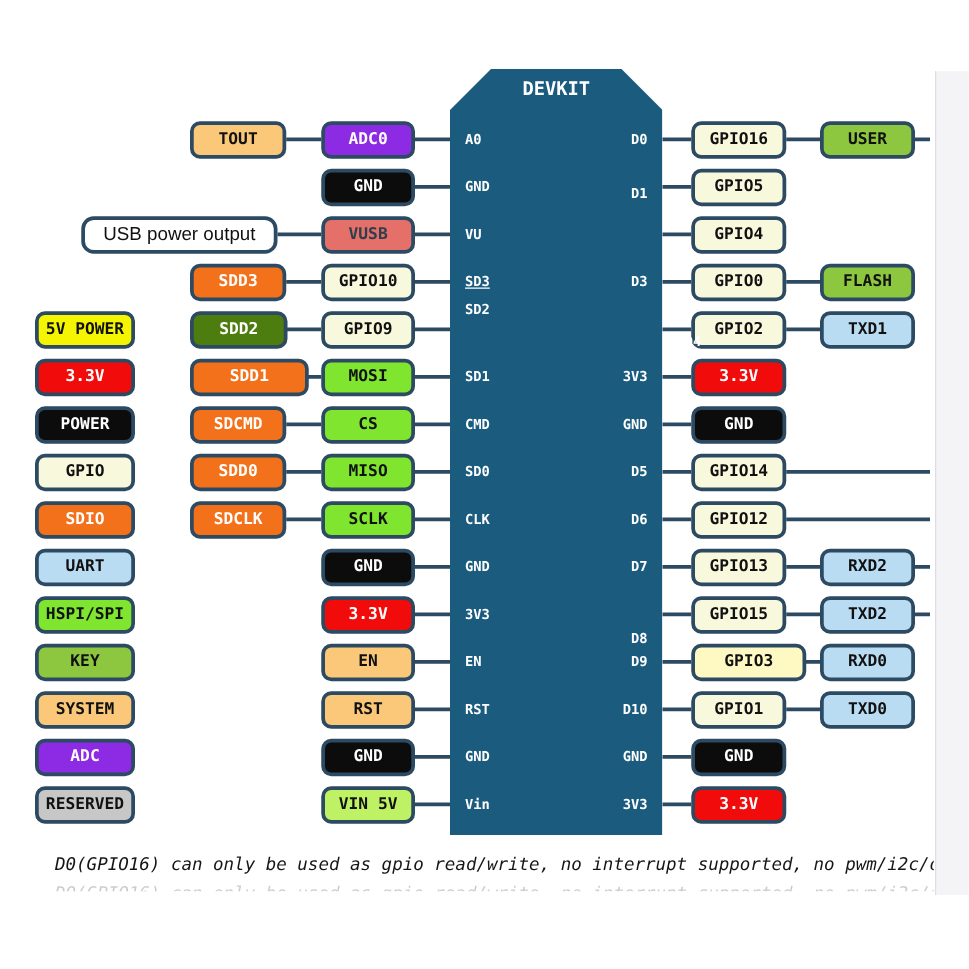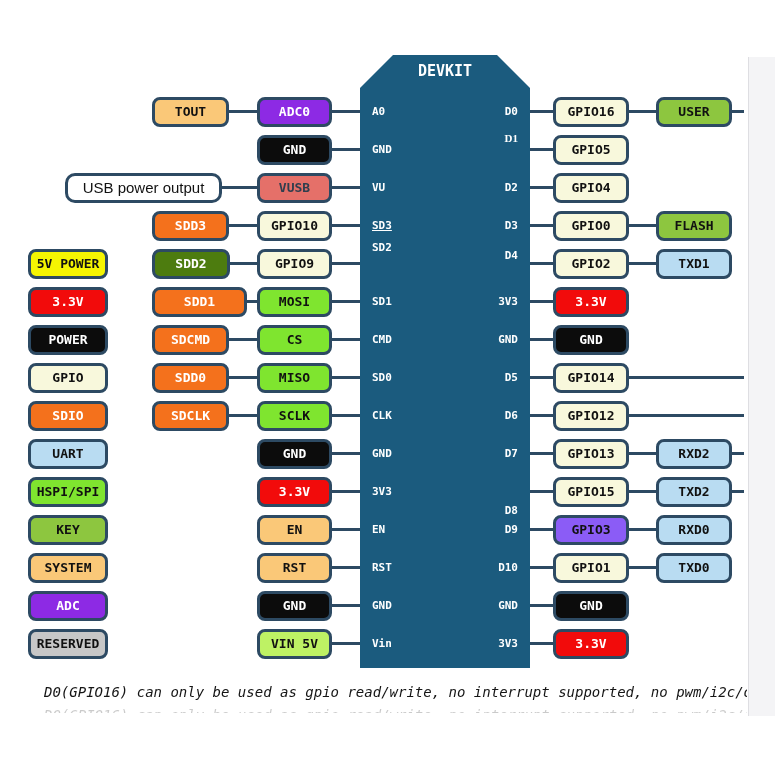--- a/index.html
+++ b/index.html
@@ -57,49 +57,48 @@
     <div class="wire" style="left: 732px; top: 109.5px; width: 12px; background: rgb(45, 74, 99);"></div>
     <div class="box" style="left: 553px; top: 96.5px; width: 76px; background: rgb(248, 248, 220); color: rgb(17, 17, 17); border-color: rgb(45, 74, 99);">GPIO16</div>
     <div class="box" style="left: 656px; top: 96.5px; width: 76px; background: rgb(141, 198, 63); color: rgb(17, 17, 17); border-color: rgb(45, 74, 99);">USER</div>
     <div class="pin" style="left: 372px; top: 100.5px;">A0</div>
     <div class="pin pin-r" style="left: 360px; width: 158px; top: 100.5px;">D0</div>
     <div class="wire" style="left: 332px; top: 147.5px; width: 28px; background: rgb(45, 74, 99);"></div>
     <div class="box" style="left: 257px; top: 134.5px; width: 75px; background: rgb(12, 12, 12); color: rgb(255, 255, 255); border-color: rgb(45, 74, 99);">GND</div>
     <div class="wire" style="left: 530px; top: 147.5px; width: 23px; background: rgb(45, 74, 99);"></div>
     <div class="box" style="left: 553px; top: 134.5px; width: 76px; background: rgb(248, 248, 220); color: rgb(17, 17, 17); border-color: rgb(45, 74, 99);">GPIO5</div>
     <div class="pin" style="left: 372px; top: 138.5px;">GND</div>
-    <div class="pin pin-r" style="left: 360px; width: 158px; top: 127px; font-family: Liberation Serif, serif;">D1</div>
+    <div class="pin pin-r" style="left: 360px; width: 158px; top: 144px;">D1</div>
     <div class="wire" style="left: 332px; top: 185.5px; width: 28px; background: rgb(45, 74, 99);"></div>
     <div class="wire" style="left: 222px; top: 185.5px; width: 35px; background: rgb(45, 74, 99);"></div>
     <div class="box wide" style="left: 65px; top: 172.5px; width: 157px; background: rgb(255, 255, 255); color: rgb(17, 17, 17); border-color: rgb(45, 74, 99);">USB power output</div>
     <div class="box" style="left: 257px; top: 172.5px; width: 75px; background: rgb(229, 112, 105); color: rgb(47, 62, 78); border-color: rgb(45, 74, 99);">VUSB</div>
     <div class="wire" style="left: 530px; top: 185.5px; width: 23px; background: rgb(45, 74, 99);"></div>
     <div class="box" style="left: 553px; top: 172.5px; width: 76px; background: rgb(248, 248, 220); color: rgb(17, 17, 17); border-color: rgb(45, 74, 99);">GPIO4</div>
     <div class="pin" style="left: 372px; top: 176.5px;">VU</div>
-    <div class="pin pin-r" style="left: 360px; width: 158px; top: 176.5px;">D2</div>
     <div class="wire" style="left: 332px; top: 223.5px; width: 28px; background: rgb(45, 74, 99);"></div>
     <div class="wire" style="left: 229px; top: 223.5px; width: 28px; background: rgb(45, 74, 99);"></div>
     <div class="box" style="left: 152px; top: 210.5px; width: 77px; background: rgb(244, 113, 28); color: rgb(255, 255, 255); border-color: rgb(45, 74, 99);">SDD3</div>
     <div class="box" style="left: 257px; top: 210.5px; width: 75px; background: rgb(248, 248, 220); color: rgb(17, 17, 17); border-color: rgb(45, 74, 99);">GPIO10</div>
     <div class="wire" style="left: 530px; top: 223.5px; width: 23px; background: rgb(45, 74, 99);"></div>
     <div class="wire" style="left: 629px; top: 223.5px; width: 27px; background: rgb(45, 74, 99);"></div>
     <div class="box" style="left: 553px; top: 210.5px; width: 76px; background: rgb(248, 248, 220); color: rgb(17, 17, 17); border-color: rgb(45, 74, 99);">GPIO0</div>
     <div class="box" style="left: 656px; top: 210.5px; width: 76px; background: rgb(141, 198, 63); color: rgb(17, 17, 17); border-color: rgb(45, 74, 99);">FLASH</div>
     <div class="pin" style="left: 372px; top: 214.5px; text-decoration: underline;">SD3</div>
     <div class="pin pin-r" style="left: 360px; width: 158px; top: 214.5px;">D3</div>
     <div class="wire" style="left: 332px; top: 261.5px; width: 28px; background: rgb(45, 74, 99);"></div>
     <div class="wire" style="left: 229px; top: 261.5px; width: 28px; background: rgb(45, 74, 99);"></div>
     <div class="box" style="left: 152px; top: 248.5px; width: 78px; background: #4d7c0f; color: rgb(255, 255, 255); border-color: rgb(45, 74, 99);">SDD2</div>
     <div class="box" style="left: 257px; top: 248.5px; width: 75px; background: rgb(248, 248, 220); color: rgb(17, 17, 17); border-color: rgb(45, 74, 99);">GPIO9</div>
     <div class="wire" style="left: 530px; top: 261.5px; width: 23px; background: rgb(45, 74, 99);"></div>
     <div class="wire" style="left: 629px; top: 261.5px; width: 27px; background: rgb(45, 74, 99);"></div>
     <div class="box" style="left: 553px; top: 248.5px; width: 76px; background: rgb(248, 248, 220); color: rgb(17, 17, 17); border-color: rgb(45, 74, 99);">GPIO2</div>
     <div class="box" style="left: 656px; top: 248.5px; width: 76px; background: rgb(185, 220, 242); color: rgb(17, 17, 17); border-color: rgb(45, 74, 99);">TXD1</div>
     <div class="pin" style="left: 372px; top: 237px;">SD2</div>
-    <div class="pin pin-r" style="left: 360px; width: 158px; top: 245px;">D4</div>
+    <div class="pin pin-r" style="left: 360px; width: 158px; top: 263px; padding-left: 43px;">D4</div>
     <div class="wire" style="left: 332px; top: 299.5px; width: 28px; background: rgb(45, 74, 99);"></div>
     <div class="wire" style="left: 229px; top: 299.5px; width: 28px; background: rgb(45, 74, 99);"></div>
     <div class="box" style="left: 152px; top: 286.5px; width: 95px; background: rgb(244, 113, 28); color: rgb(255, 255, 255); border-color: rgb(45, 74, 99);">SDD1</div>
     <div class="box" style="left: 257px; top: 286.5px; width: 75px; background: rgb(127, 229, 47); color: rgb(17, 17, 17); border-color: rgb(45, 74, 99);">MOSI</div>
     <div class="wire" style="left: 530px; top: 299.5px; width: 23px; background: rgb(45, 74, 99);"></div>
     <div class="box" style="left: 553px; top: 286.5px; width: 76px; background: rgb(242, 11, 11); color: rgb(255, 255, 255); border-color: rgb(45, 74, 99);">3.3V</div>
     <div class="pin" style="left: 372px; top: 290.5px;">SD1</div>
     <div class="pin pin-r" style="left: 360px; width: 158px; top: 290.5px;">3V3</div>
     <div class="wire" style="left: 332px; top: 337.5px; width: 28px; background: rgb(45, 74, 99);"></div>
     <div class="wire" style="left: 229px; top: 337.5px; width: 28px; background: rgb(45, 74, 99);"></div>
@@ -142,21 +141,21 @@
     <div class="wire" style="left: 629px; top: 489.5px; width: 27px; background: rgb(45, 74, 99);"></div>
     <div class="wire" style="left: 732px; top: 489.5px; width: 12px; background: rgb(45, 74, 99);"></div>
     <div class="box" style="left: 553px; top: 476.5px; width: 76px; background: rgb(248, 248, 220); color: rgb(17, 17, 17); border-color: rgb(45, 74, 99);">GPIO15</div>
     <div class="box" style="left: 656px; top: 476.5px; width: 76px; background: rgb(185, 220, 242); color: rgb(17, 17, 17); border-color: rgb(45, 74, 99);">TXD2</div>
     <div class="pin" style="left: 372px; top: 480.5px;">3V3</div>
     <div class="pin pin-r" style="left: 360px; width: 158px; top: 480.5px; margin-top: 19px;">D8</div>
     <div class="wire" style="left: 332px; top: 527.5px; width: 28px; background: rgb(45, 74, 99);"></div>
     <div class="box" style="left: 257px; top: 514.5px; width: 75px; background: rgb(250, 200, 120); color: rgb(17, 17, 17); border-color: rgb(45, 74, 99);">EN</div>
     <div class="wire" style="left: 530px; top: 527.5px; width: 23px; background: rgb(45, 74, 99);"></div>
     <div class="wire" style="left: 629px; top: 527.5px; width: 27px; background: rgb(45, 74, 99);"></div>
-    <div class="box" style="left: 553px; top: 514.5px; width: 76px; background: #8b5cf6; color: rgb(17, 17, 17); border-color: rgb(45, 74, 99);">GPIO3</div>
+    <div class="box" style="left: 553px; top: 514.5px; width: 92px; background: #fef9c3; color: rgb(17, 17, 17); border-color: rgb(45, 74, 99);">GPIO3</div>
     <div class="box" style="left: 656px; top: 514.5px; width: 76px; background: rgb(185, 220, 242); color: rgb(17, 17, 17); border-color: rgb(45, 74, 99);">RXD0</div>
     <div class="pin" style="left: 372px; top: 518.5px;">EN</div>
     <div class="pin pin-r" style="left: 360px; width: 158px; top: 518.5px;">D9</div>
     <div class="wire" style="left: 332px; top: 565.5px; width: 28px; background: rgb(45, 74, 99);"></div>
     <div class="box" style="left: 257px; top: 552.5px; width: 75px; background: rgb(250, 200, 120); color: rgb(17, 17, 17); border-color: rgb(45, 74, 99);">RST</div>
     <div class="wire" style="left: 530px; top: 565.5px; width: 23px; background: rgb(45, 74, 99);"></div>
     <div class="wire" style="left: 629px; top: 565.5px; width: 27px; background: rgb(45, 74, 99);"></div>
     <div class="box" style="left: 553px; top: 552.5px; width: 76px; background: rgb(248, 248, 220); color: rgb(17, 17, 17); border-color: rgb(45, 74, 99);">GPIO1</div>
     <div class="box" style="left: 656px; top: 552.5px; width: 76px; background: rgb(185, 220, 242); color: rgb(17, 17, 17); border-color: rgb(45, 74, 99);">TXD0</div>
     <div class="pin" style="left: 372px; top: 556.5px;">RST</div>

